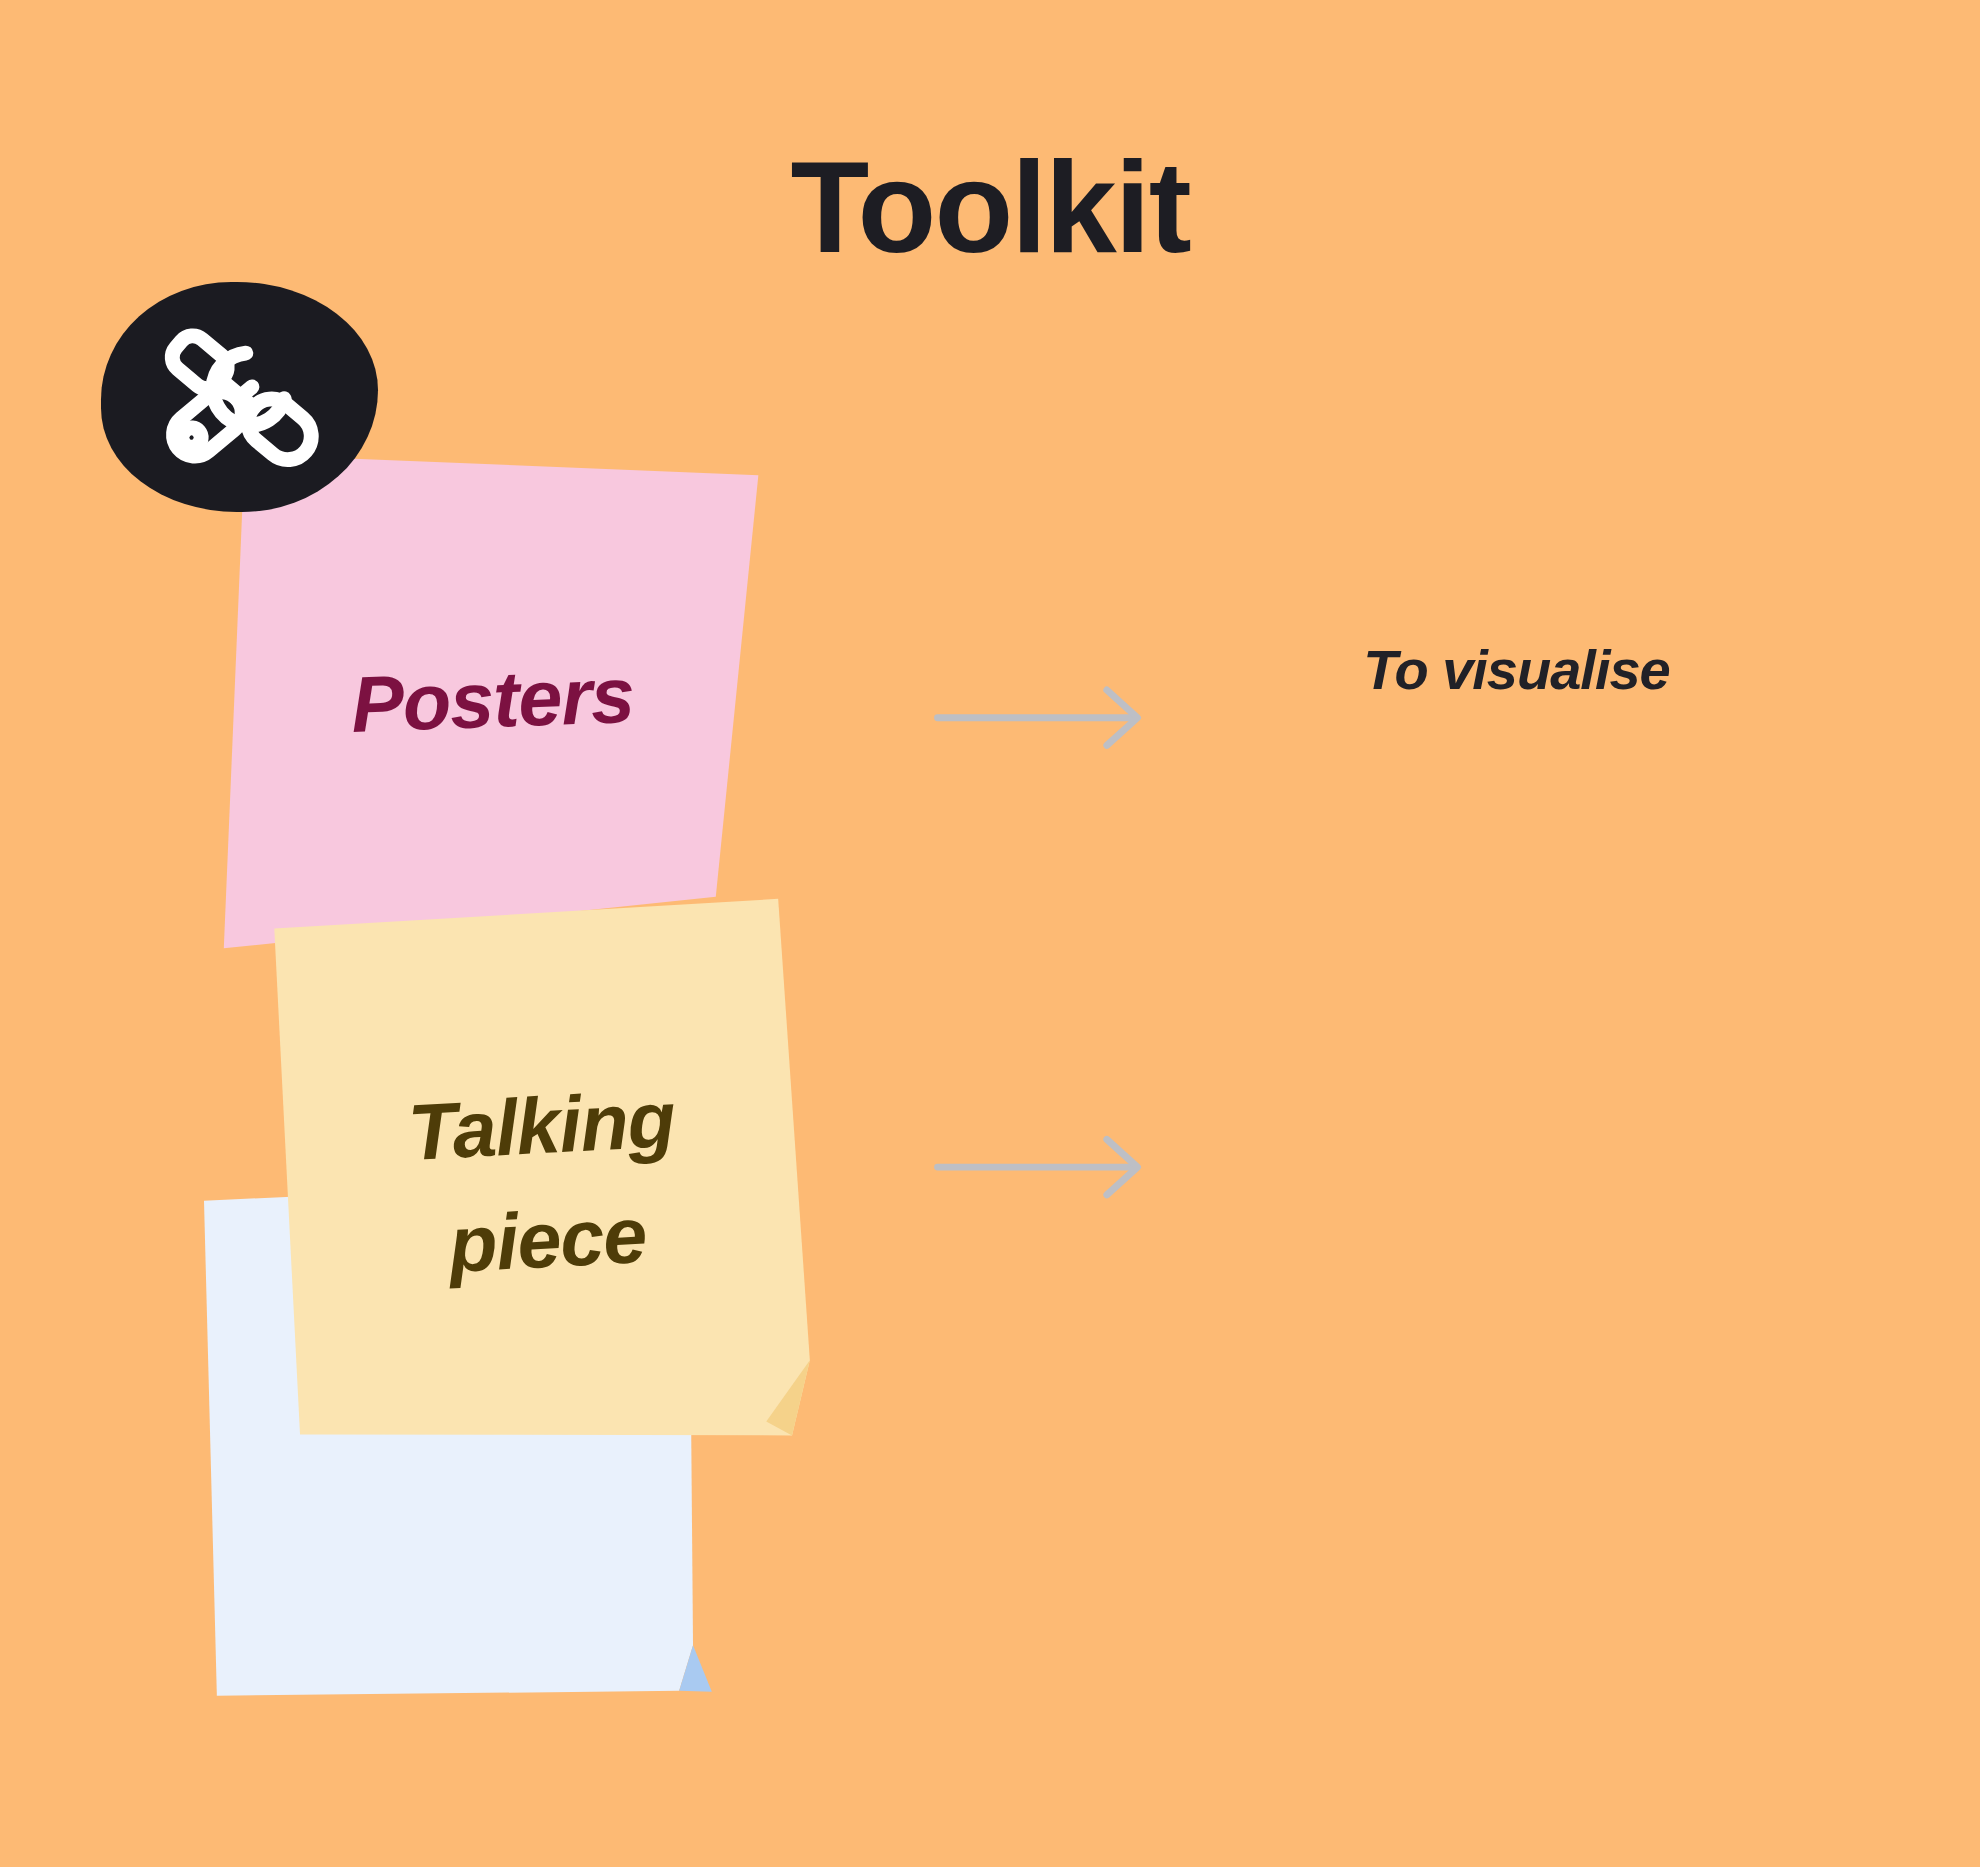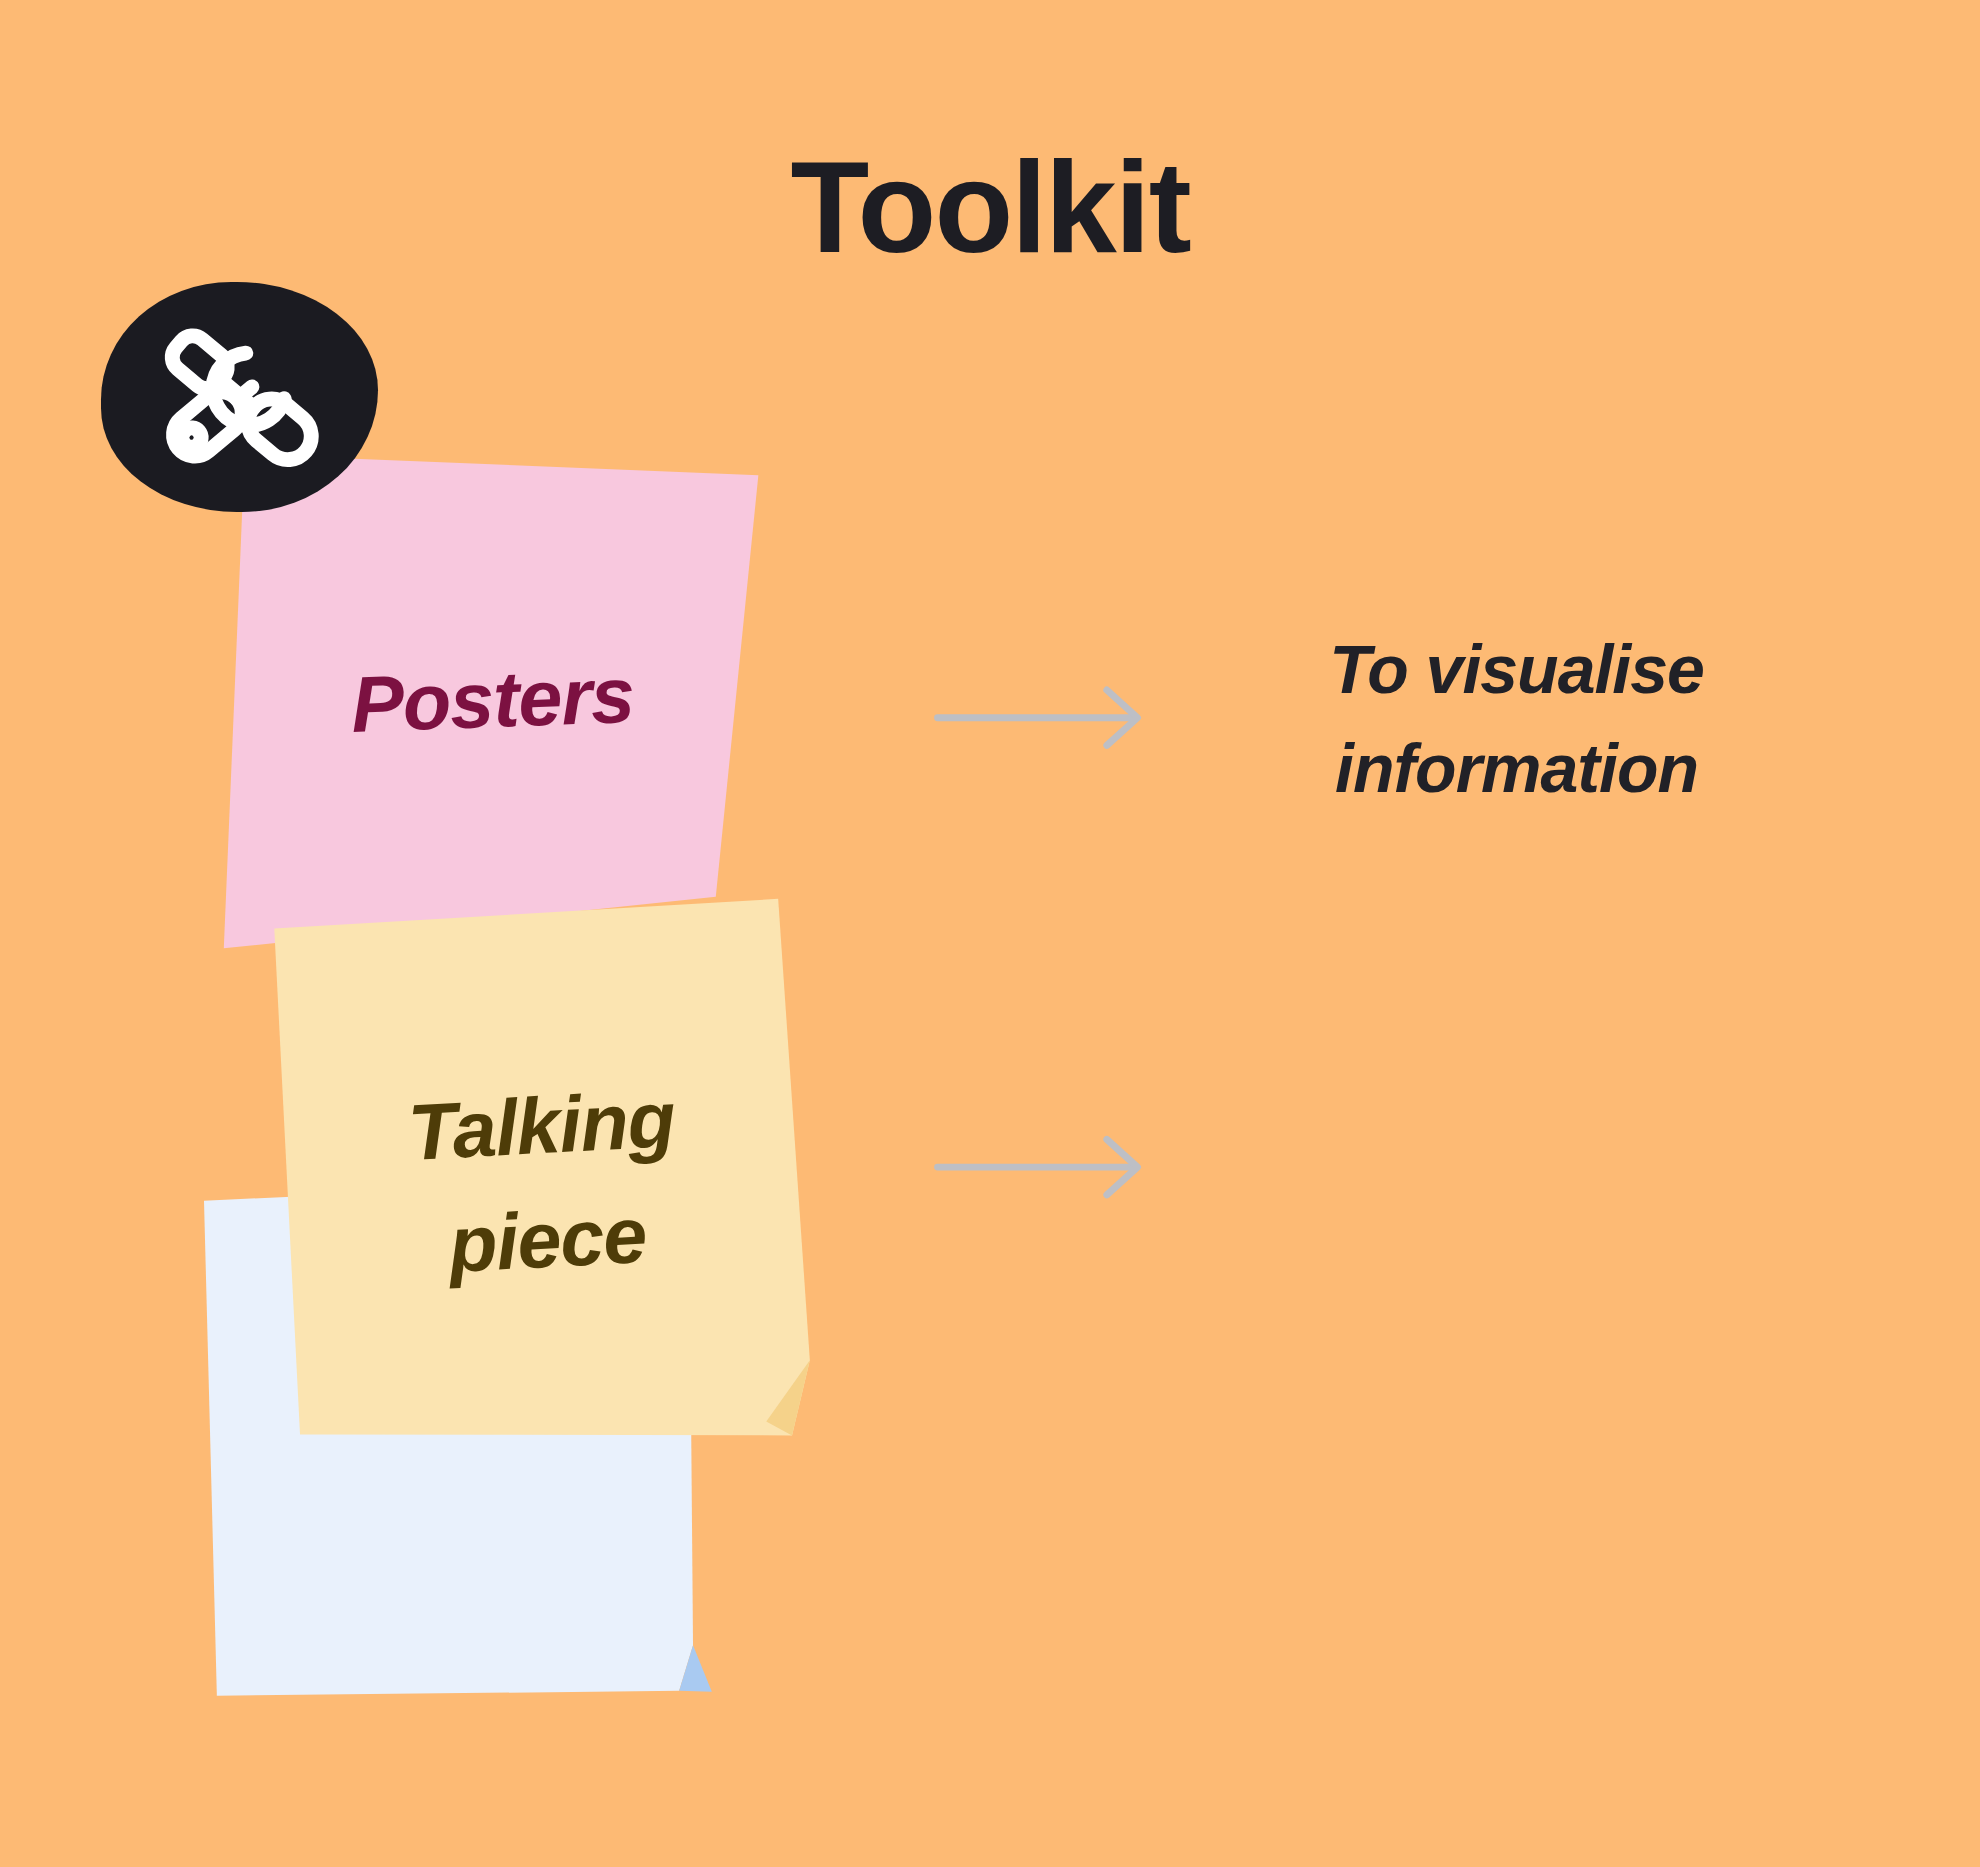--- a/index.html
+++ b/index.html
@@ -27,21 +27,21 @@
   }
   .note-label-posters{
     left:245px;top:650px;width:495px;line-height:99px;font-size:79px;
     letter-spacing:-1px;color:#7c1141;transform:rotate(-2deg);
   }
   .note-label-talking{
     left:297px;top:1069px;width:495px;line-height:114px;font-size:79px;
     letter-spacing:-1px;color:#4e3c08;transform:rotate(-3deg);
   }
   .caption{
-    color:#212127;font-size:68px;line-height:99px;letter-spacing:-1px;text-align:center;
+    color:#212127;font-size:56px;line-height:99px;letter-spacing:-1px;text-align:center;
   }
   .caption-1{left:1269px;top:620px;width:495px;}
   .caption-2{left:1272px;top:1003px;width:495px;}
   .line{display:block;}
 </style>
 </head>
 <body>
 
 <div class="canvas">
 
@@ -92,18 +92,17 @@
     <span class="line">Posters</span>
   </div>
 
   <div class="hand note-label-talking">
     <span class="line">Talking</span>
     <span class="line">piece</span>
   </div>
 
   <div class="hand caption caption-1">
     <span class="line">To visualise</span>
-    <span class="line">information</span>
   </div>
 
 
 </div>
 
 
 </body></html>

